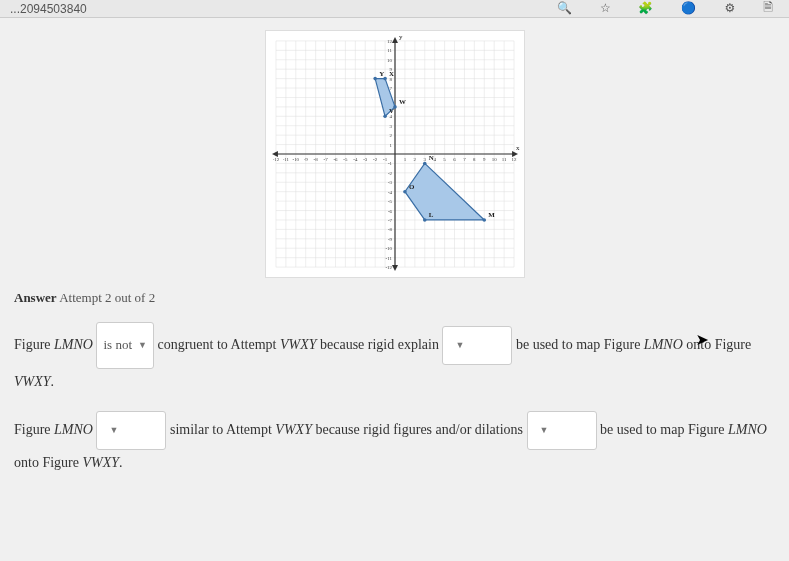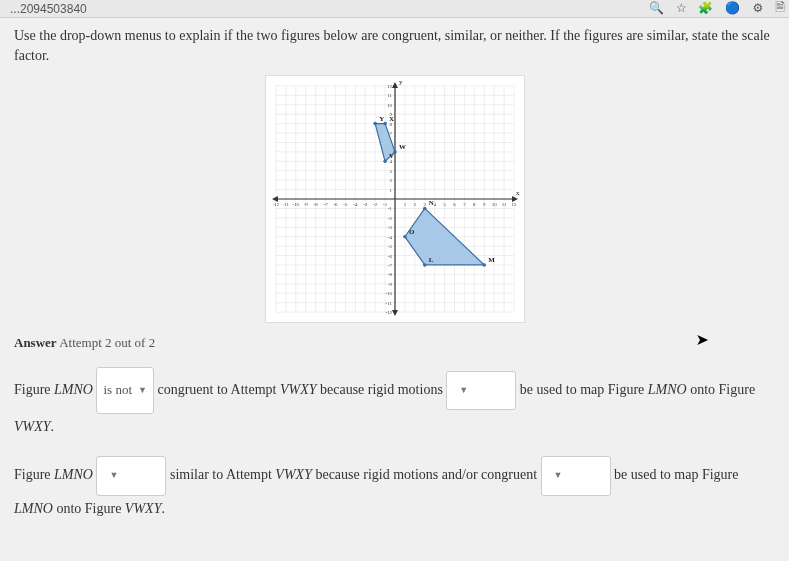--- a/index.html
+++ b/index.html
@@ -11,22 +11,22 @@
       overflow: hidden;
       position: relative;
     }
     .browser-bar {
       height: 18px;
       background: #e8e8e8;
       border-bottom: 1px solid #ccc;
       display: flex;
       justify-content: flex-end;
       align-items: center;
-      padding-right: 4px;
-      gap: 12px;
+      padding-right: 16px;
+      gap: 28px;
     }
     .browser-bar span { font-size: 12px; color: #555; }
     .url-text { font-size: 9px; color: #888; margin-right: auto; margin-left: 10px; font-family: Arial, sans-serif; }
     .content { padding: 8px 14px; }
     .question-text {
       color: #333;
       font-size: 14px;
       line-height: 1.4;
       margin-bottom: 10px;
     }
@@ -84,21 +84,20 @@
   <span>🔍</span>
   <span>☆</span>
   <span>🧩</span>
   <span>🔵</span>
   <span>⚙</span>
   <span>🗎</span>
 </div>
 
 <div class="content">
 
-  <p class="question-text">Use the drop-down menus to explain if the two figures below are congruent, similar, or neither. If the figures are similar, state the scale factor.</p>
 
   <div class="graph-wrap">
     <svg class="graph" width="260" height="248" viewBox="0 0 260 248" id="graph-svg">
         <line x1="10" y1="238" x2="10" y2="10" stroke="#ddd" stroke-width="0.5"></line>
         <line x1="20" y1="238" x2="20" y2="10" stroke="#ddd" stroke-width="0.5"></line>
         <line x1="30" y1="238" x2="30" y2="10" stroke="#ddd" stroke-width="0.5"></line>
         <line x1="40" y1="238" x2="40" y2="10" stroke="#ddd" stroke-width="0.5"></line>
         <line x1="50" y1="238" x2="50" y2="10" stroke="#ddd" stroke-width="0.5"></line>
         <line x1="60" y1="238" x2="60" y2="10" stroke="#ddd" stroke-width="0.5"></line>
         <line x1="70" y1="238" x2="70" y2="10" stroke="#ddd" stroke-width="0.5"></line>
@@ -226,35 +225,35 @@
     <span class="bold">Answer</span>
     <span>Attempt 2 out of 2</span>
   </div>
 
   <div class="answer-line">
     <span>Figure </span><span class="italic">LMNO</span>
     <span class="dropdown">
       <span>is not</span>
       <span class="chev">▼</span>
     </span>
-    <span> congruent to Attempt </span><span class="italic">VWXY</span><span> because rigid motions </span>
+    <span> congruent to Attempt </span><span class="italic">VWXY</span><span> because rigid explain </span>
     <span class="dropdown blank">
       <span></span>
       <span class="chev">▼</span>
     </span>
     <span> be used to map Figure </span><span class="italic">LMNO</span><span> onto Figure </span><span class="italic">VWXY</span><span>.</span>
   </div>
 
   <div class="answer-line">
     <span>Figure </span><span class="italic">LMNO</span>
     <span class="dropdown blank">
       <span></span>
       <span class="chev">▼</span>
     </span>
-    <span> similar to Attempt </span><span class="italic">VWXY</span><span> because rigid motions and/or congruent </span>
+    <span> similar to Attempt </span><span class="italic">VWXY</span><span> because rigid figures and/or dilations </span>
     <span class="dropdown blank">
       <span></span>
       <span class="chev">▼</span>
     </span>
     <span> be used to map Figure </span><span class="italic">LMNO</span><span> onto Figure </span><span class="italic">VWXY</span><span>.</span>
   </div>
 
 </div>
 
 <div class="cursor-ptr">➤</div>

